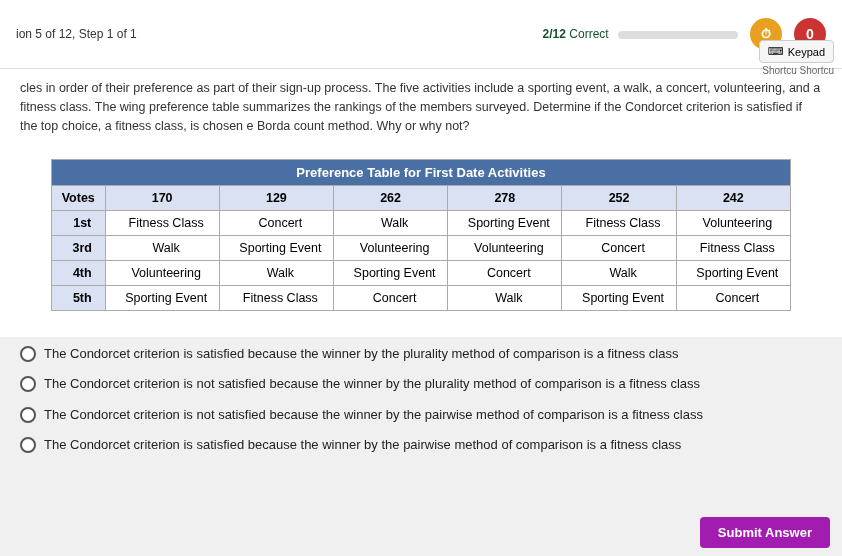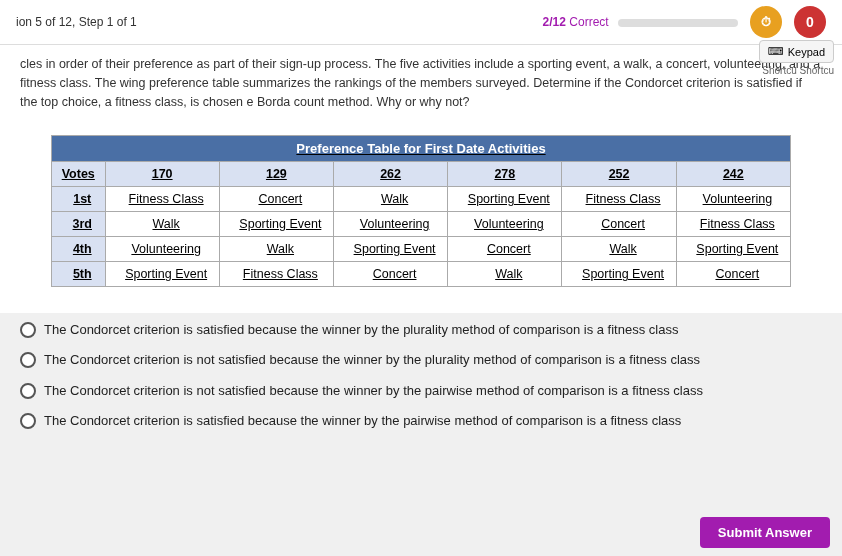--- a/index.html
+++ b/index.html
@@ -10,37 +10,37 @@
       width: 842px;
       min-height: 556px;
       position: relative;
       overflow: hidden;
     }
 
     .top-bar {
       display: flex;
       align-items: center;
       justify-content: space-between;
-      padding: 6px 16px;
+      padding: 18px 16px;
       background: #fff;
       border-bottom: 1px solid #ddd;
     }
     .top-bar-left {
       font-size: 12px;
       color: #333;
     }
     .top-bar-right {
       display: flex;
       align-items: center;
       gap: 12px;
     }
     .score-block {
       text-align: center;
       font-size: 12px;
-      color: #a21caf;
+      color: #14532d;
     }
     .score-num {
       font-weight: bold;
     }
     .progress-bar-outer {
       width: 120px;
       height: 8px;
       background: #ddd;
       border-radius: 4px;
       display: inline-block;
@@ -85,21 +85,20 @@
     .question-header {
       font-size: 12.5px;
       color: #333;
       line-height: 1.5;
       margin-bottom: 24px;
     }
 
     .table-wrapper {
       margin: 8px auto 16px auto;
       max-width: 740px;
-      text-decoration: underline;
     }
 
     .pref-table {
       border-collapse: collapse;
       width: 100%;
       font-size: 12.5px;
     }
 
     .table-title {
       background: #4a6fa5;

